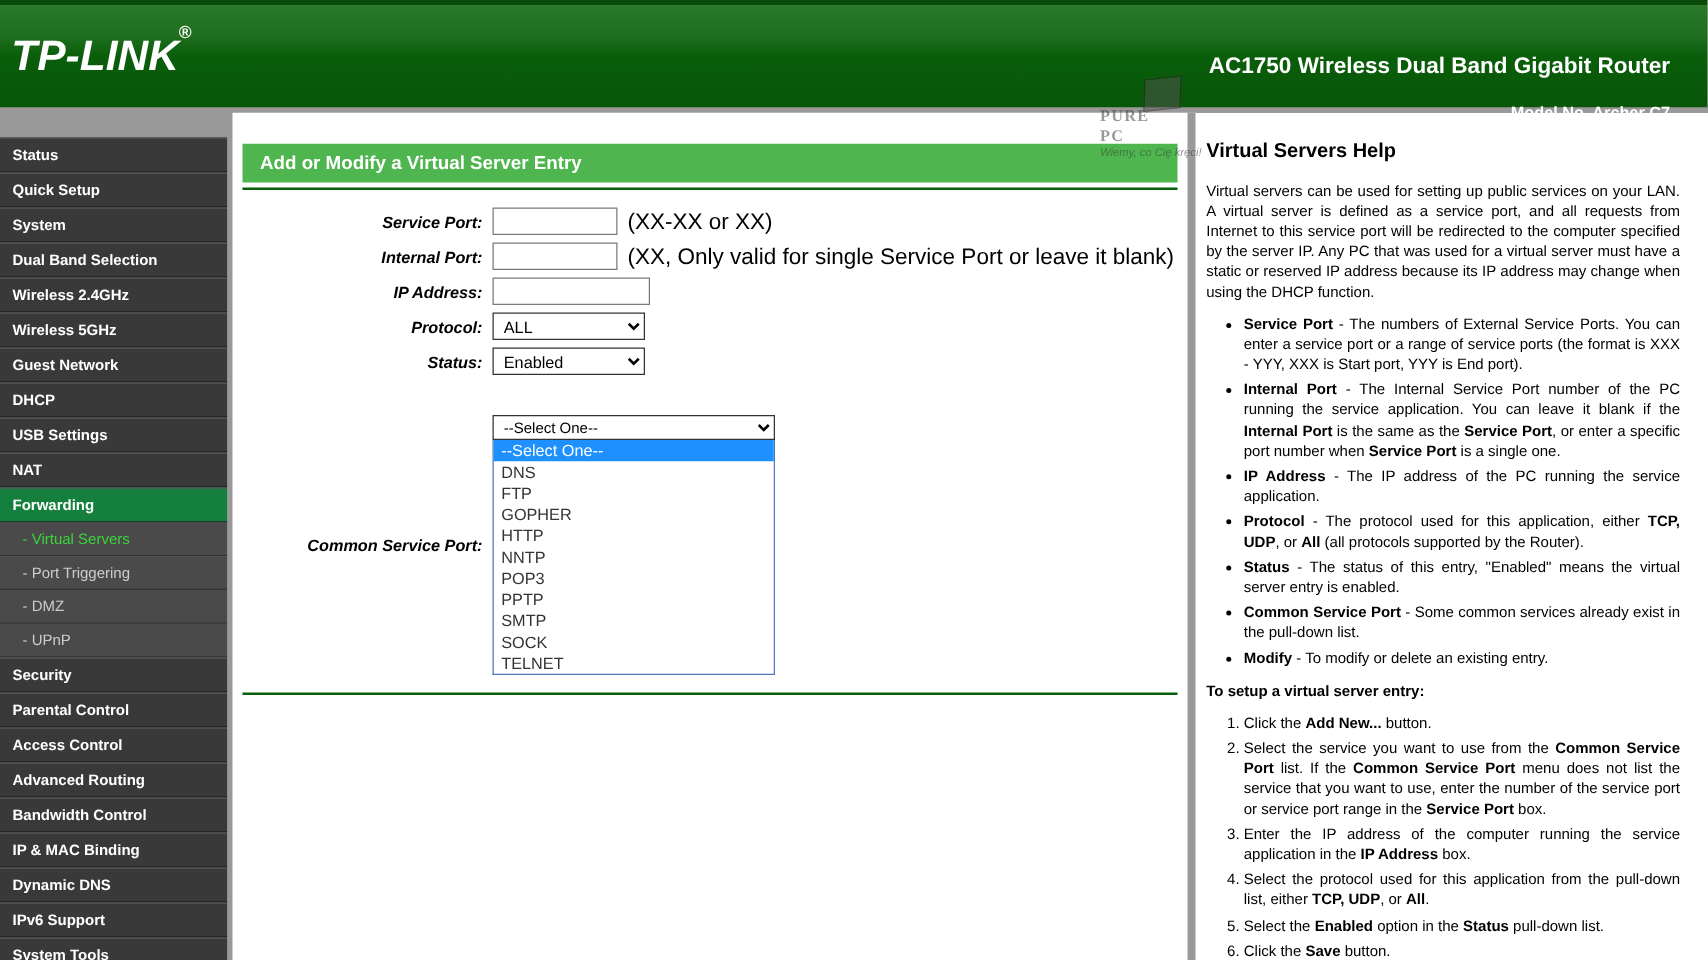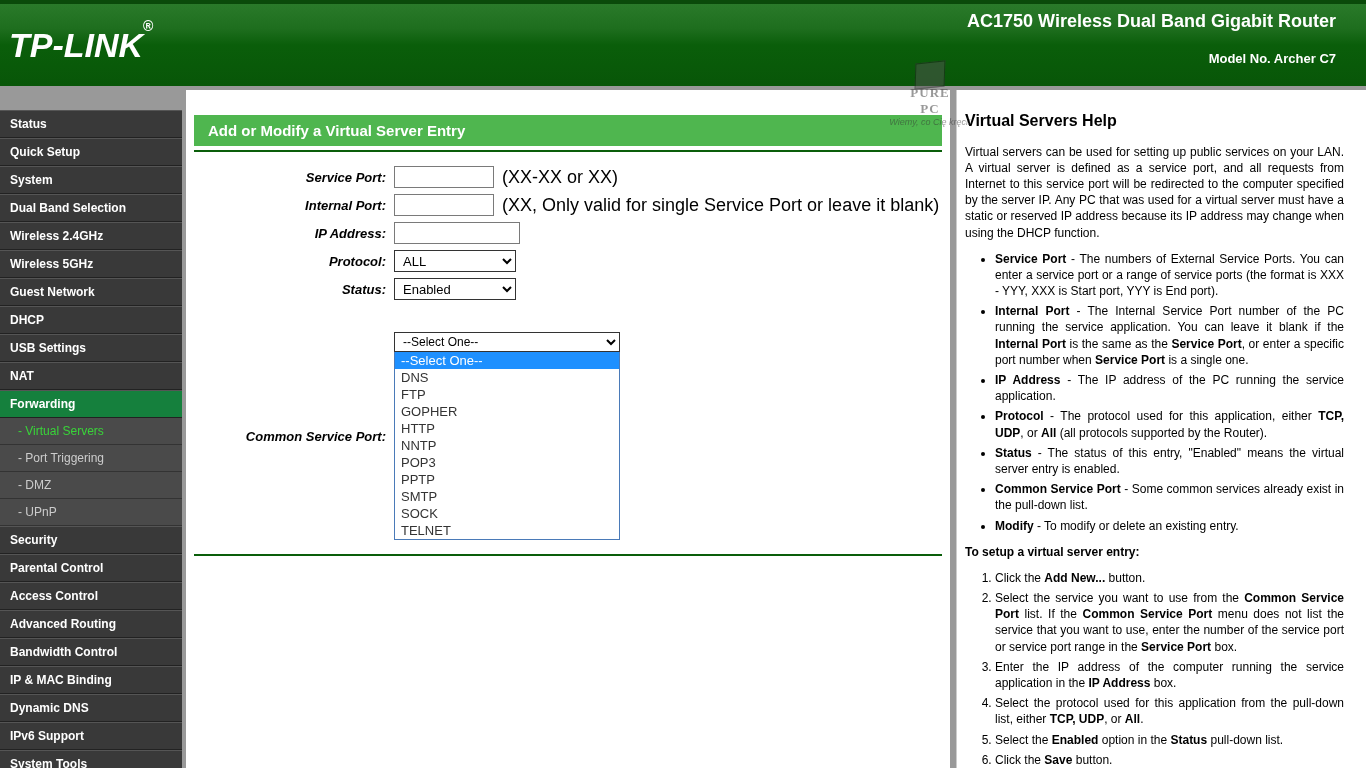--- a/index.html
+++ b/index.html
@@ -13,21 +13,21 @@
   border-bottom: 4px solid #999;
   position: relative;
   color: white;
 }
 .logo {
   position: absolute; left: 9px; top: 22px;
   font-size: 34px; font-weight: bold; font-style: italic;
   letter-spacing: 0px; font-family: Arial Black, Arial, sans-serif;
 }
 .logo sup { font-size: 14px; font-style: normal; position: relative; top: -14px; }
-.header-right { position: absolute; right: 30px; top: 7px; text-align: right; }
+.header-right { position: absolute; right: 30px; top: 38px; text-align: right; }
 .prod { font-size: 18px; font-weight: bold; }
 .model { font-size: 13px; font-weight: bold; margin-top: 19px; }
 
 
 .container { display: flex; height: calc(768px - 90px); }
 
 
 .sidebar { width: 182px; background: #999; flex: none; padding-top: 20px; }
 .nav-item {
   background: #393939; color: #fff; font-weight: bold;
@@ -88,21 +88,21 @@
 .help h2 { font-size: 16px; font-weight: bold; margin-bottom: 12px; }
 .help p { margin-bottom: 10px; text-align: justify; }
 .help ul { margin: 10px 0 10px 30px; }
 .help ol { margin: 10px 0 10px 30px; }
 .help li { margin-bottom: 4px; text-align: justify; }
 .help .b { font-weight: bold; }
 
 
 .badge {
   position: absolute; top: 62px; left: 880px; width: 100px; height: 55px;
-  opacity: 0.5; font-size: 9px; color: #333; text-align: center;
+  opacity: 0.5; font-size: 9px; color: #333; text-align: left;
   pointer-events: none;
 }
 .badge .cube {
   width: 30px; height: 26px; margin: 0 auto 0;
   background: #555; transform: skewY(-8deg) rotate(2deg); border: 1px solid #222;
 }
 .badge .txt { font-weight: bold; font-family: cursive; font-size: 13px; margin-top:-3px; letter-spacing: 1px;}
 .badge .sm { font-style: italic; font-size: 9px; }
 </style>
 </head>

